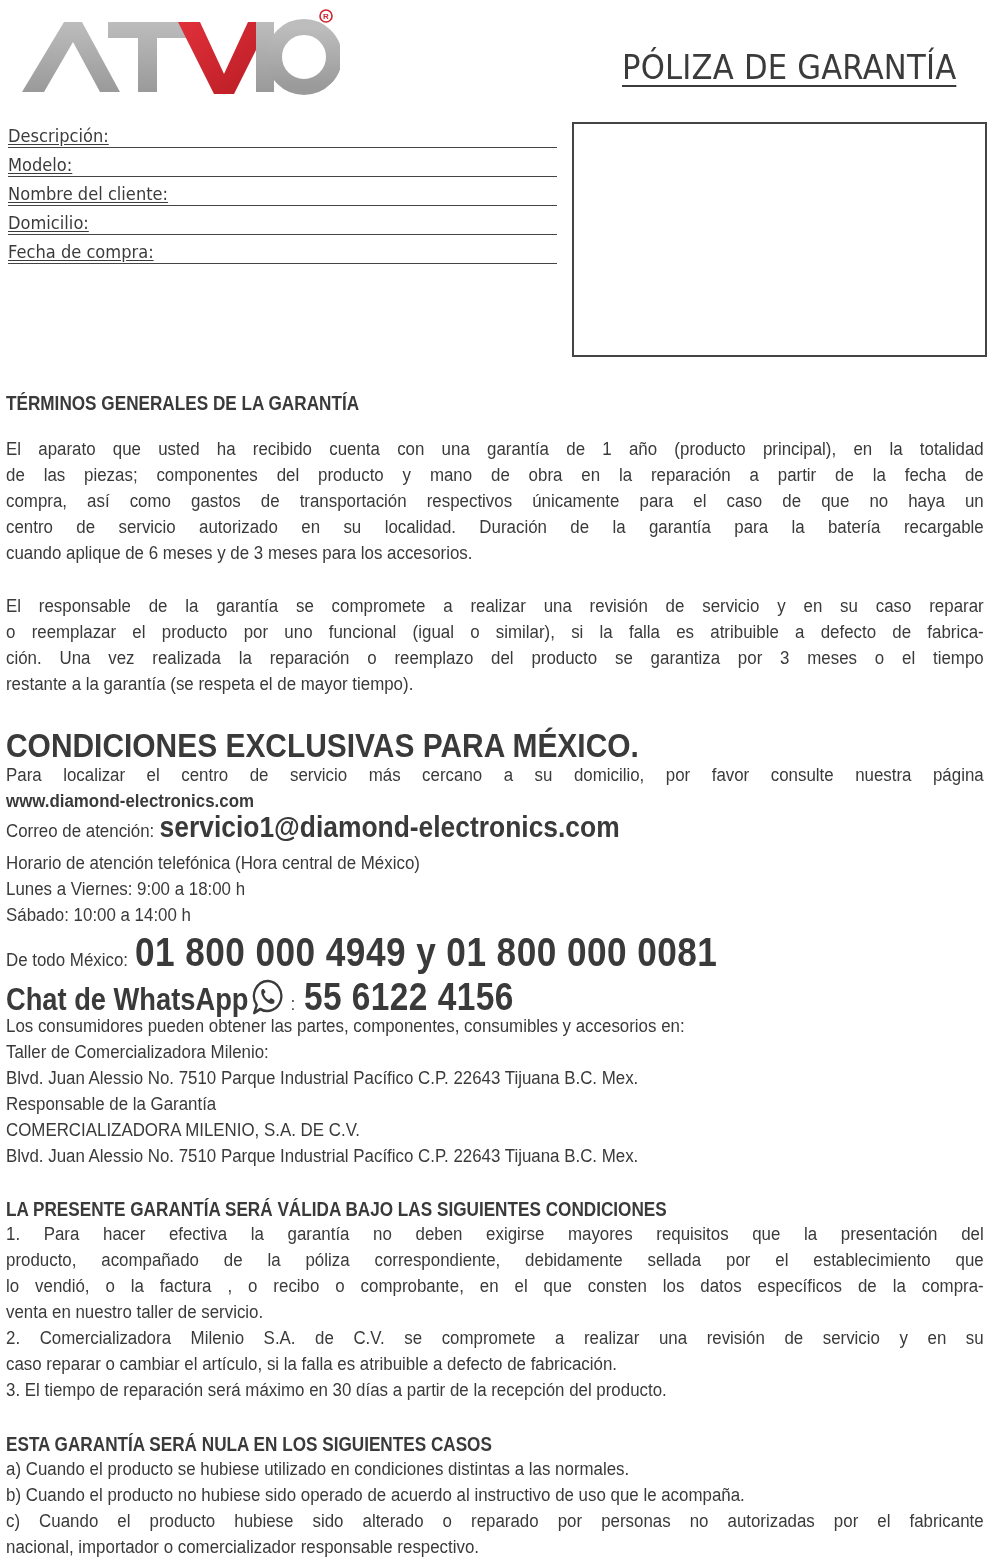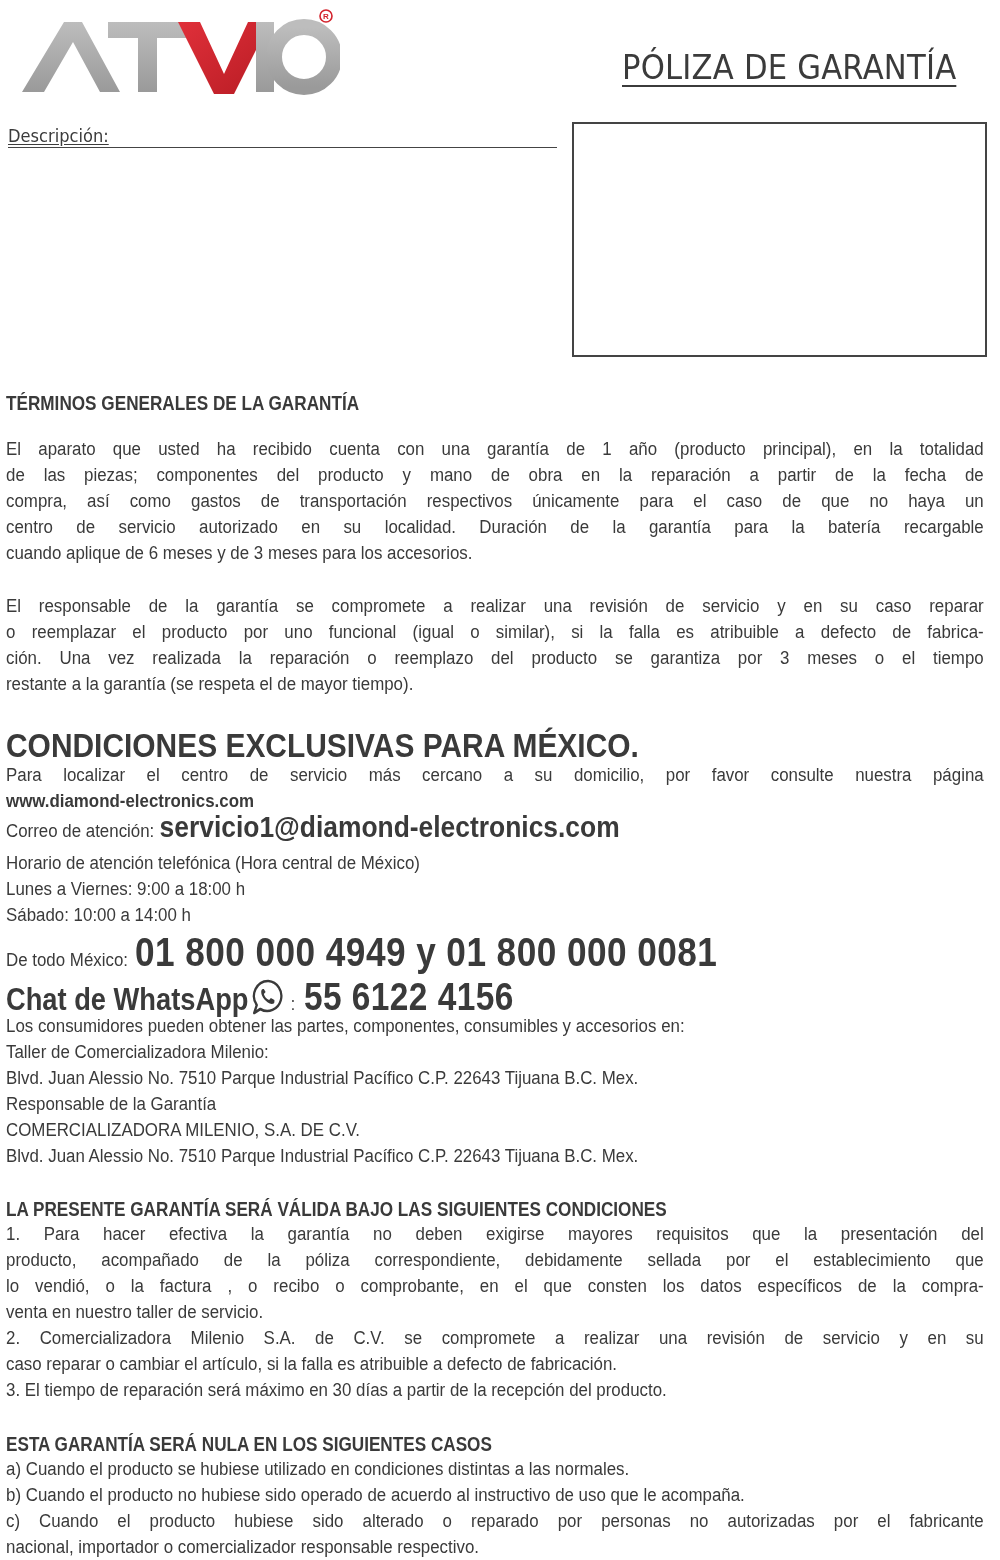--- a/index.html
+++ b/index.html
@@ -93,20 +93,32 @@
     <text x="306" y="11" font-size="8" text-anchor="middle" fill="#d3232d" font-family="Liberation Sans, sans-serif" font-weight="bold">R</text>
   </svg>
 </div>
 
 <div id="doc-title" class="abs">PÓLIZA DE GARANTÍA</div>
 
 <div id="form" class="abs">
   <div class="form-row">
     <span class="form-label">Descripción:</span>
   </div>
+  <div class="form-row">
+    <span class="form-label">Modelo:</span>
+  </div>
+  <div class="form-row">
+    <span class="form-label">Nombre del cliente:</span>
+  </div>
+  <div class="form-row">
+    <span class="form-label">Domicilio:</span>
+  </div>
+  <div class="form-row">
+    <span class="form-label">Fecha de compra:</span>
+  </div>
 </div>
 
 <div id="stamp-box" class="abs"></div>
 
 <div id="h-terms" class="txt cond h-small">TÉRMINOS GENERALES DE LA GARANTÍA</div>
 
 <div id="p-terms1" class="txt cond">
   <span class="line">El aparato que usted ha recibido cuenta con una garantía de 1 año (producto principal), en la totalidad</span>
   <span class="line">de las piezas; componentes del producto y mano de obra en la reparación a partir de la fecha de</span>
   <span class="line">compra, así como gastos de transportación respectivos únicamente para el caso de que no haya un</span>

